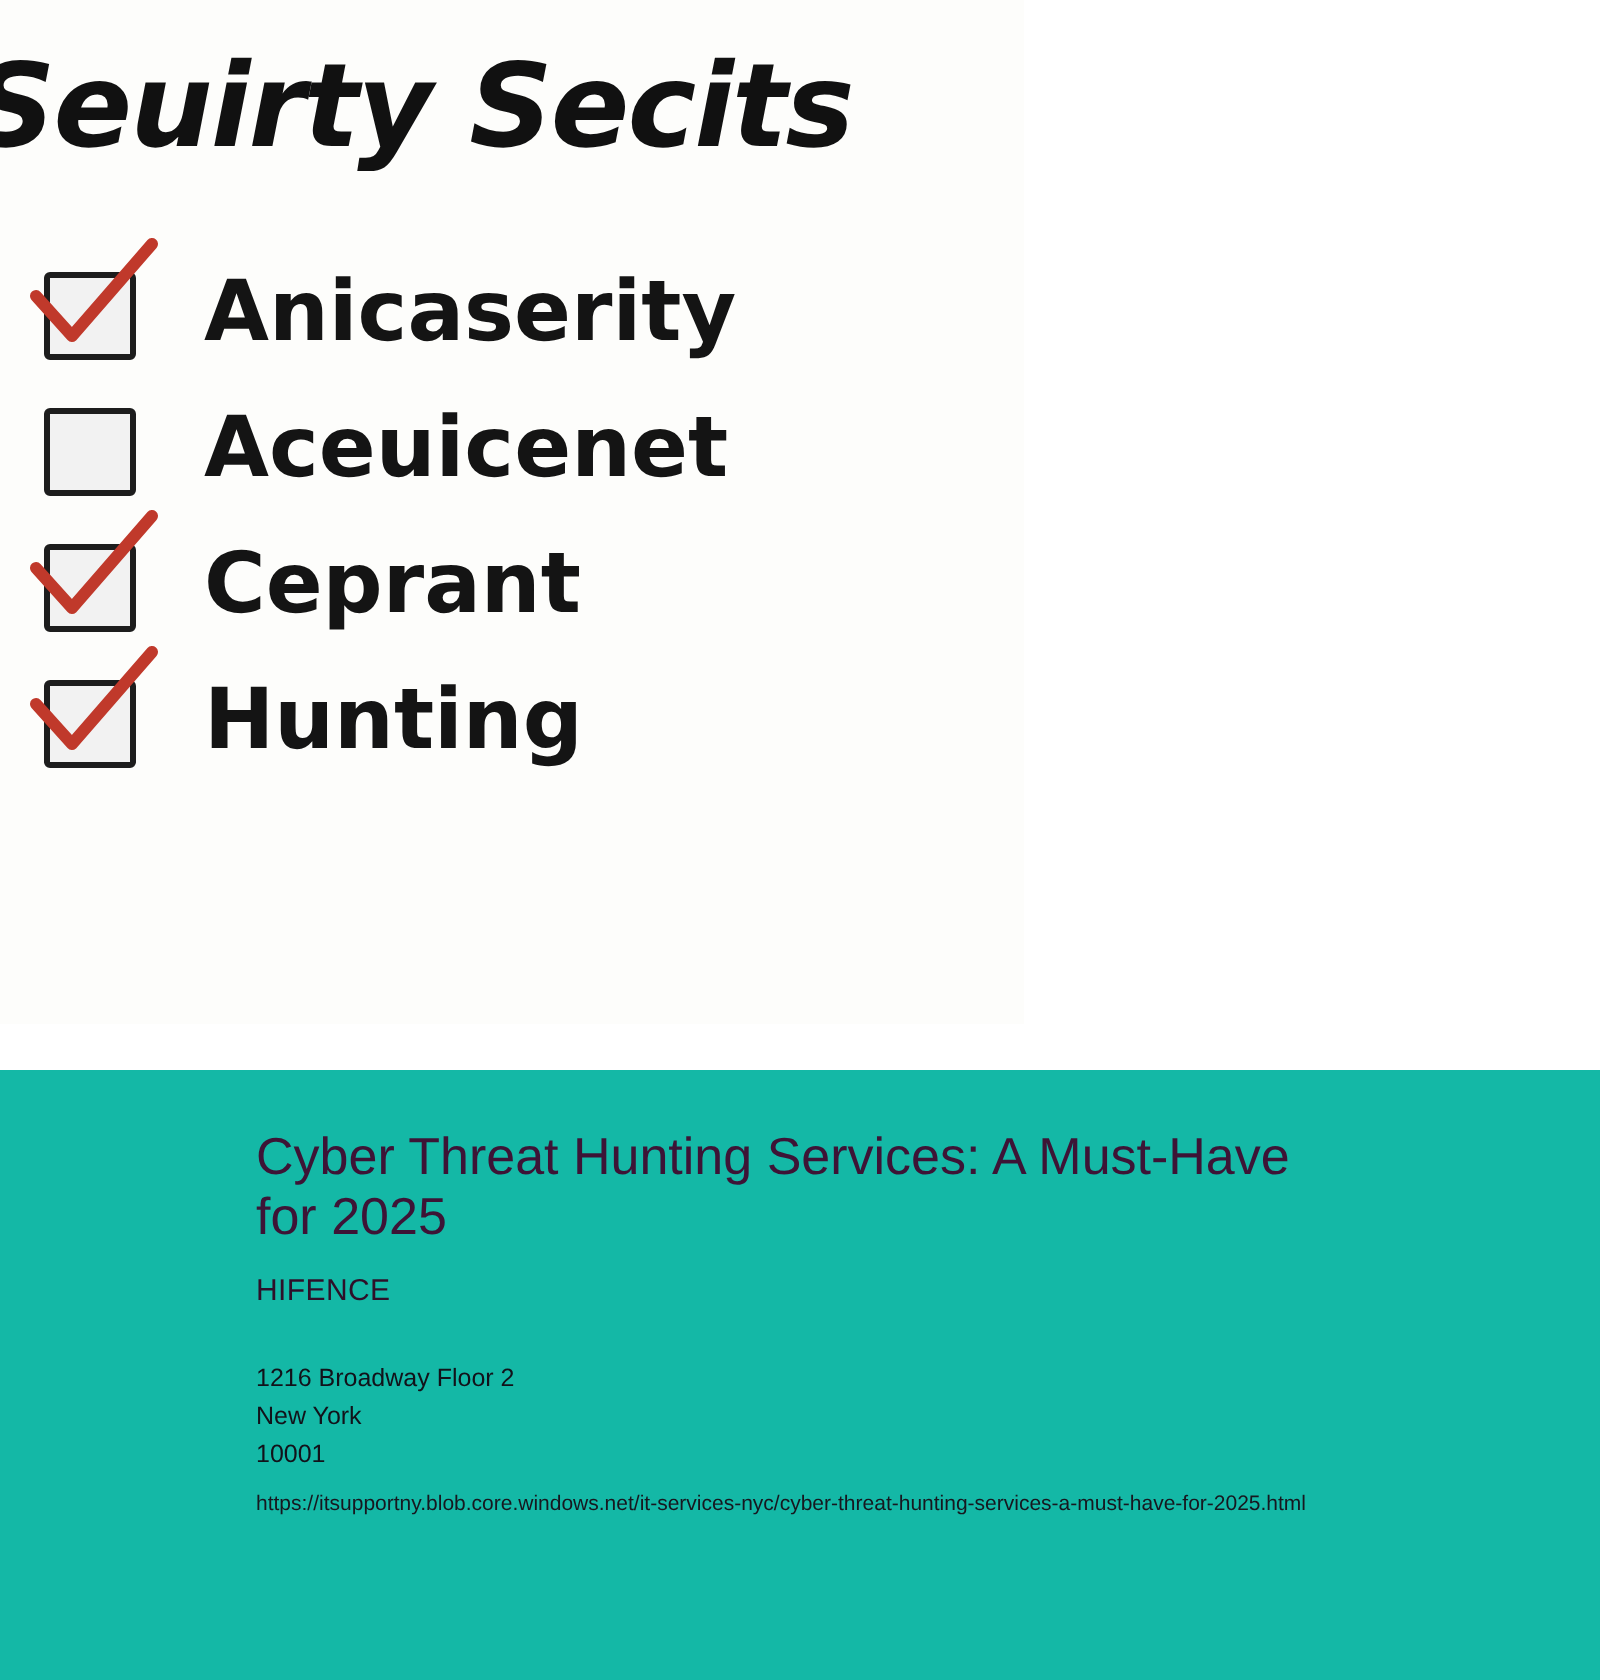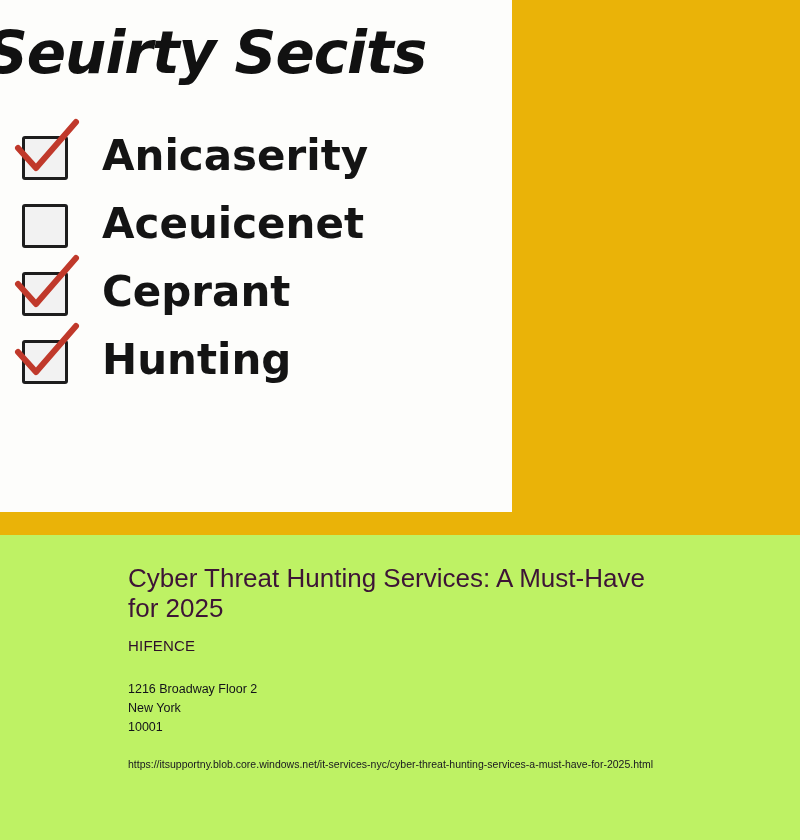--- a/index.html
+++ b/index.html
@@ -20,21 +20,21 @@
     background: #000000;
   }
 
   
   .hero {
     position: absolute;
     left: 0;
     top: 0;
     width: 800px;
     height: 535px;
-    background: #eab308;
+    background: #ffffff;
     overflow: hidden;
   }
   .hero-card {
     position: absolute;
     left: 0;
     top: 0;
     width: 512px;
     height: 512px;
     background: #fdfdfb;
     overflow: hidden;
@@ -97,21 +97,21 @@
     font-size: 40px;
   }
 
   
   .info-panel {
     position: absolute;
     left: 0;
     top: 535px;
     width: 800px;
     height: 305px;
-    background: #bef264;
+    background: #14b8a6;
   }
   .info-inner {
     position: absolute;
     left: 128px;
     top: 28px;
     width: 650px;
   }
   .article-title {
     font-family: "Liberation Sans", sans-serif;
     font-size: 26px;
@@ -130,21 +130,21 @@
   .contact {
     margin-top: 26px;
     font-size: 12.5px;
     line-height: 19px;
     color: #12121a;
   }
   .contact div {
     white-space: nowrap;
   }
   .source-url {
-    margin-top: 20px;
+    margin-top: 8px;
     font-size: 10.5px;
     line-height: 14px;
     color: #17171f;
     white-space: nowrap;
   }
 </style>
 </head>
 <body>
 
 <div class="page">

